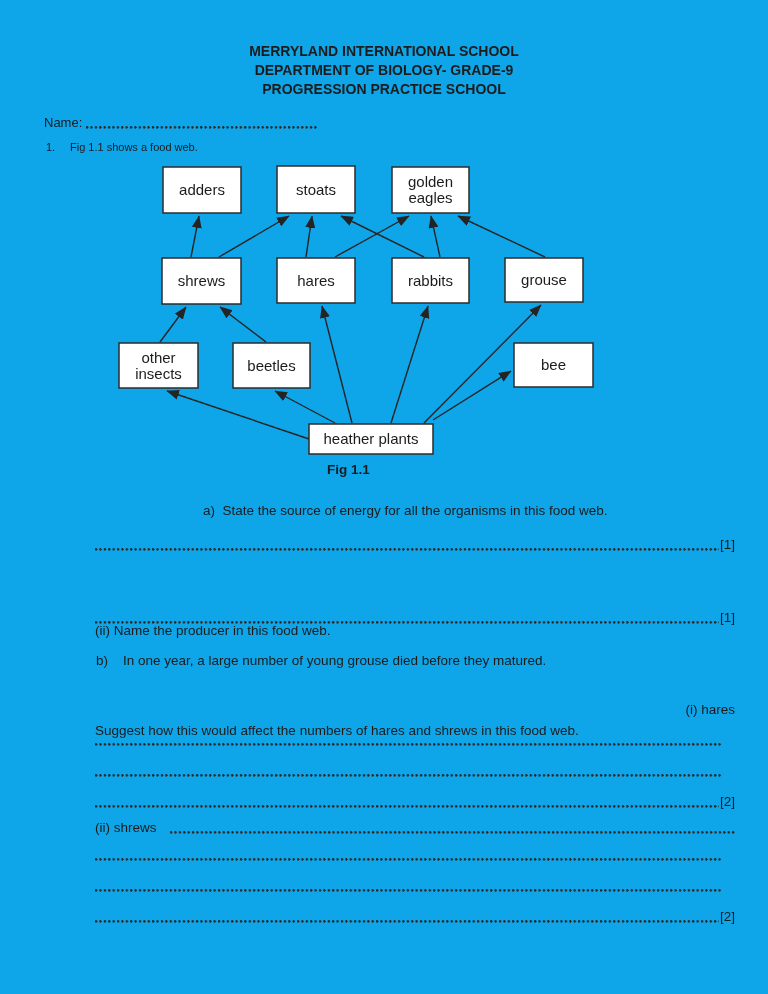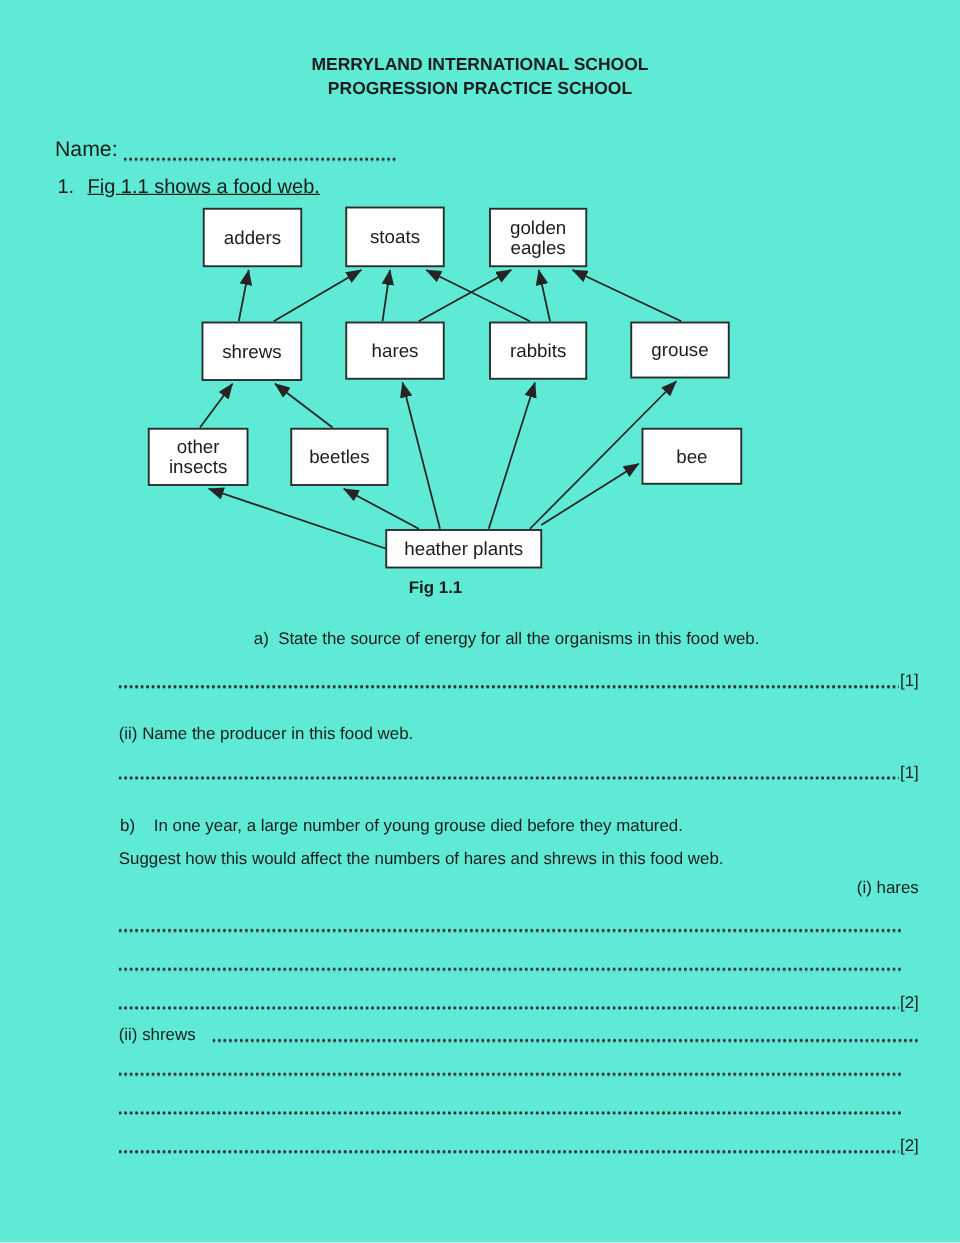--- a/index.html
+++ b/index.html
@@ -1,46 +1,47 @@
 <!DOCTYPE html>
 <html><head>
 <meta charset="utf-8">
 <style>
   html,body{margin:0;padding:0;background:#ffffff;}
-  .page{position:relative;width:768px;height:994px;background:#5eead4;overflow:hidden;
+  .page{position:relative;width:768px;height:994px;background:#0ea5e9;overflow:hidden;
         font-family:"Liberation Sans",sans-serif;color:#1c1c1c;}
   .hdr{position:absolute;top:42px;left:0;width:768px;text-align:center;
        font-weight:bold;font-size:14px;line-height:19px;}
   .nameRow{position:absolute;top:114px;left:44px;width:274px;display:flex;align-items:flex-end;
-           font-size:17px;height:16px;}
+           font-size:13px;height:16px;}
   .nameRow .lblTxt{white-space:pre;}
-  .q1Row{position:absolute;top:141px;left:46px;font-size:16px;text-decoration:underline;}
+  .q1Row{position:absolute;top:141px;left:46px;font-size:11px;}
   .q1Row .qn{display:inline-block;width:24px;}
   .arow{position:absolute;left:68px;right:33px;font-size:13.5px;line-height:16px;}
   .arow .lbl{display:inline-block;width:27px;}
-  .indentRow{position:absolute;left:95px;right:49px;font-size:13.5px;line-height:16px;}
+  .indentRow{position:absolute;left:95px;right:49px;font-size:13.5px;line-height:16px;margin-top:44px;}
   .dotrow{position:absolute;left:95px;right:33px;height:16px;display:flex;
           align-items:flex-end;font-size:13.5px;}
   .dotrow.short{right:46px;}
   .prefrow{position:absolute;left:95px;right:33px;height:16px;display:flex;
            align-items:flex-end;font-size:13.5px;}
   .dotfill{flex:1;height:3px;margin-bottom:1px;
     background-image:radial-gradient(circle at 1.1px 1.4px,#2a2a2a 1px,transparent 1.5px);
     background-size:4.4px 3px;background-repeat:repeat-x;background-position:0 bottom;}
   .mark{margin-left:1px;line-height:14px;}
   svg{position:absolute;left:0;top:155px;}
   svg text{font-family:"Liberation Sans",sans-serif;}
 </style>
 </head>
 <body>
 
 <div class="page">
 
   <div class="hdr">
     <div>MERRYLAND INTERNATIONAL SCHOOL</div>
+    <div>DEPARTMENT OF BIOLOGY- GRADE-9</div>
     <div>PROGRESSION PRACTICE SCHOOL</div>
   </div>
 
   <div class="nameRow">
     <span class="lblTxt">Name: </span>
     <span class="dotfill"></span>
   </div>
 
   <div class="q1Row">
     <span class="qn">1.</span><span>Fig 1.1 shows a food web.</span>

